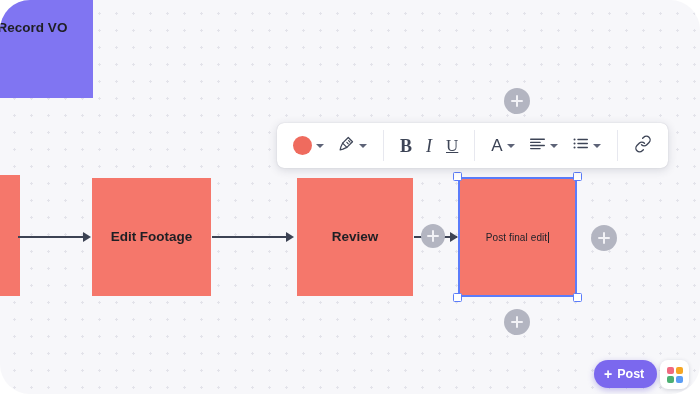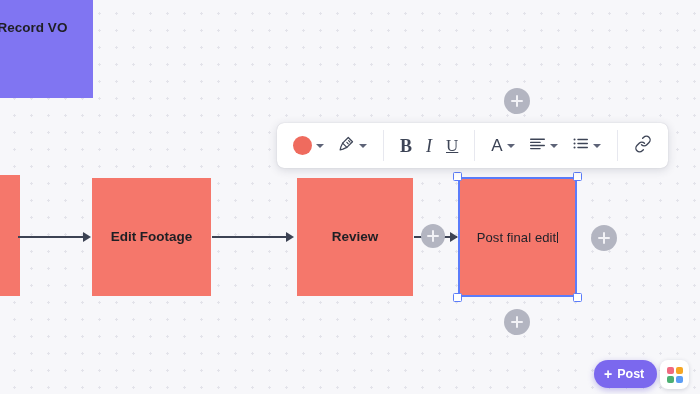--- a/index.html
+++ b/index.html
@@ -13,20 +13,21 @@
 
   #canvas {
     position: relative;
     width: 700px;
     height: 394px;
     background-color: #f7f7fa;
     background-image: radial-gradient(circle, #e3e3ea 1.1px, transparent 1.2px);
     background-size: 17px 17px;
     background-position: 6px 5px;
     overflow: hidden;
+    border-radius: 30px;
   }
 
   
   .node {
     position: absolute;
     display: flex;
     align-items: center;
     justify-content: center;
     font-size: 13.5px;
     font-weight: bold;
@@ -64,21 +65,21 @@
   #node-post-final-edit {
     position: absolute;
     inset: 0;
     background: #f5776b;
     border: 2px solid #5b7cfa;
     display: flex;
     align-items: center;
     justify-content: center;
   }
   #node-post-final-edit .node-text {
-    font-size: 13px;
+    font-size: 10px;
     font-weight: normal;
     color: #22222a;
     letter-spacing: .1px;
   }
   .caret {
     display: inline-block;
     width: 1px;
     height: 11px;
     background: #22222a;
     vertical-align: -2px;

